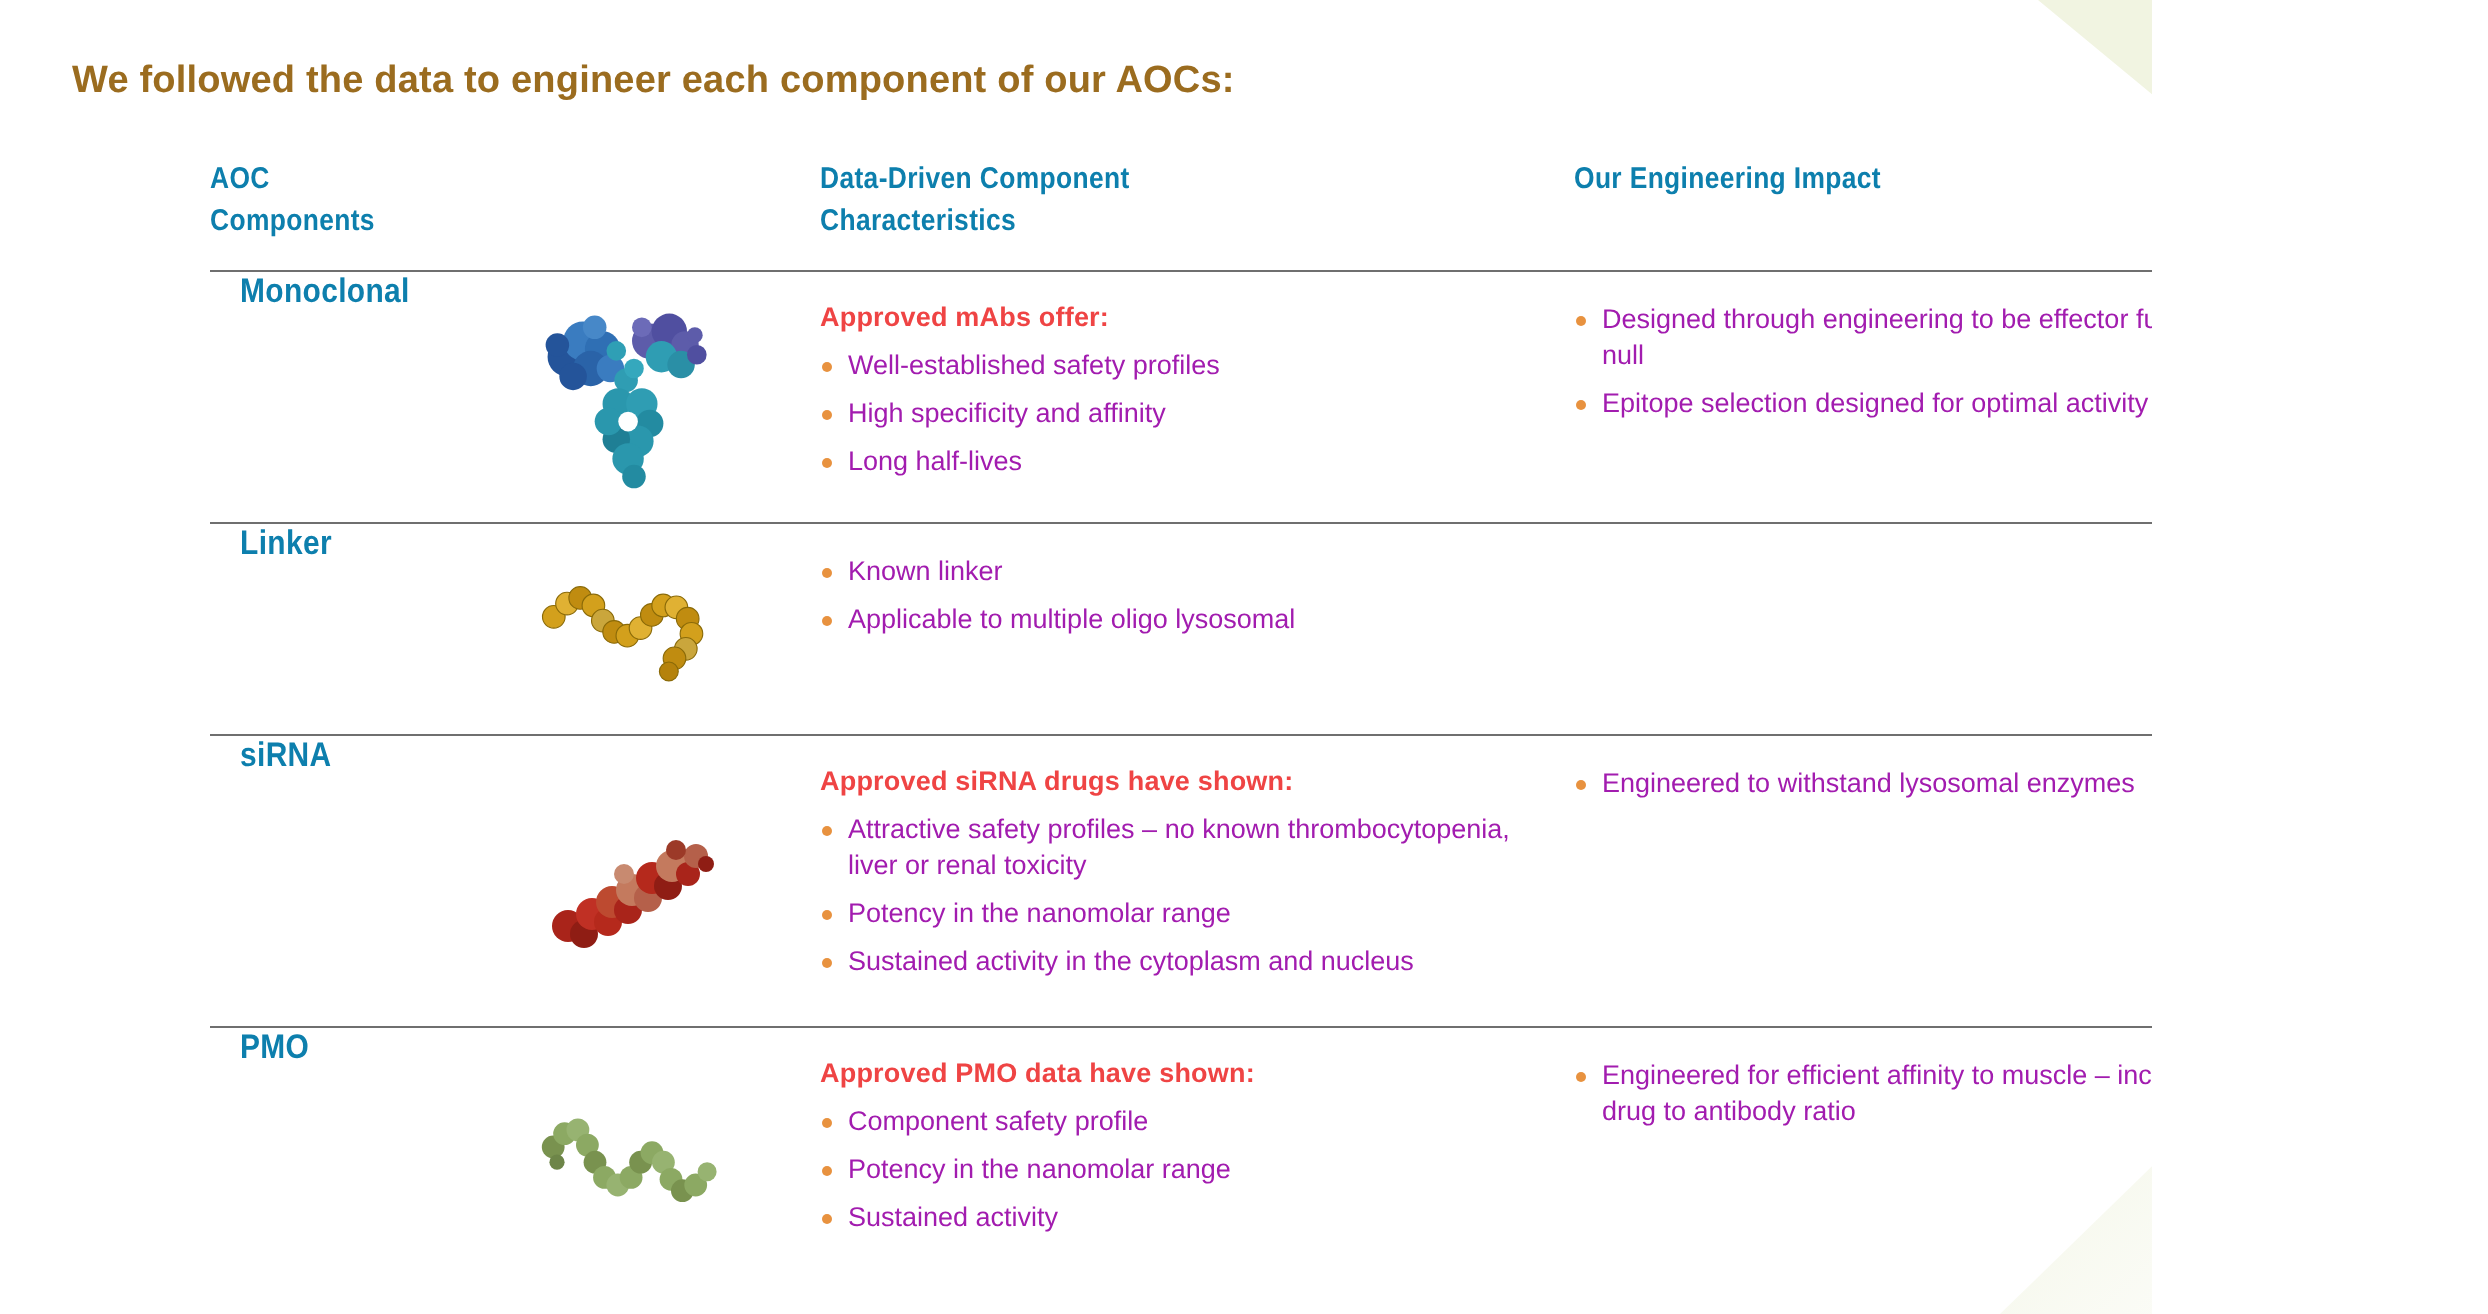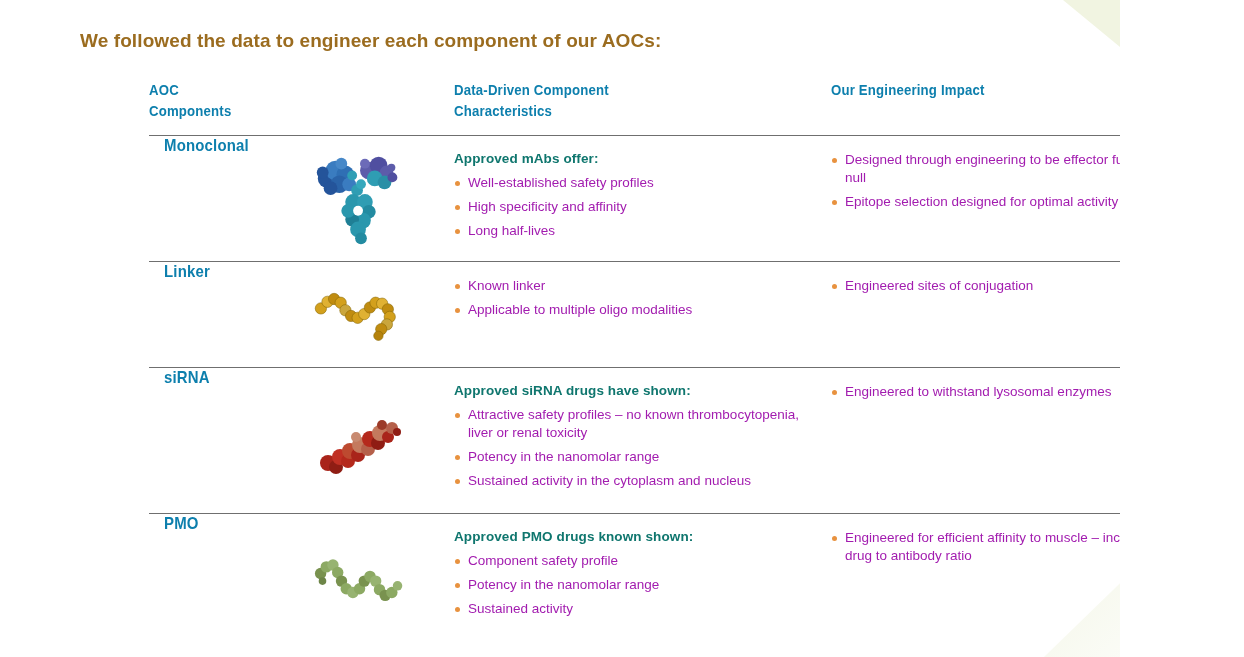--- a/index.html
+++ b/index.html
@@ -5,21 +5,20 @@
   * { margin: 0; padding: 0; box-sizing: border-box; }
   html, body { background: #ffffff; }
   .page {
     position: relative;
     width: 1076px;
     height: 657px;
     background: #ffffff;
     overflow: hidden;
     font-family: "Liberation Sans", sans-serif;
     color: #67696b;
-    margin-left: 44px;
   }
   .corner-top {
     position: absolute;
     left: 1019px; top: 0;
     width: 225px; height: 186px;
     background: #f1f4e1;
     clip-path: polygon(0 0, 100% 0, 100% 100%);
   }
   .corner-bottom {
     position: absolute;
@@ -80,21 +79,21 @@
     display: flex;
     align-items: center;
     justify-content: center;
     padding-right: 28px;
   }
   .cell-content { padding: 15px 0 10px 0; }
   .cell-content.impact { padding-right: 18px; }
   .cell-heading {
     font-size: 13.5px;
     font-weight: bold;
-    color: #0f766e;
+    color: #ef4444;
     margin-bottom: 8px;
     letter-spacing: 0.1px;
   }
   ul.bullets { list-style: none; max-width: 345px; }
   ul.bullets li {
     position: relative;
     padding-left: 14px;
     margin-bottom: 6px;
     font-size: 13.5px;
     line-height: 18px;
@@ -209,26 +208,25 @@
             <circle cx="81" cy="37" r="6" fill="#d3a01c"></circle>
               <circle cx="78" cy="45" r="6" fill="#caa63c"></circle>
             <circle cx="72" cy="50" r="6" fill="#c08c10"></circle>
               <circle cx="69" cy="57" r="5" fill="#b5820c"></circle>
           </g>
         </svg>
       </div>
       <div class="cell-content">
         <ul class="bullets">
           <li><span class="dot"></span><span>Known linker</span></li>
-          <li><span class="dot"></span><span>Applicable to multiple oligo modalities</span></li>
+          <li><span class="dot"></span><span>Applicable to multiple oligo lysosomal</span></li>
         </ul>
       </div>
       <div class="cell-content impact">
         <ul class="bullets">
-          <li><span class="dot"></span><span>Engineered sites of conjugation</span></li>
         </ul>
       </div>
     </div>
 
     <div class="trow body-row row-sirna">
       <div class="cell-label">
           <span class="row-label condensed">siRNA</span>
         </div>
       <div class="cell-molecule">
         <svg class="mol" width="100" height="82" viewBox="0 0 100 80">
@@ -283,21 +281,21 @@
             <circle cx="60" cy="28" r="6" fill="#8ca963"></circle>
           <circle cx="66" cy="33" r="6" fill="#97b371"></circle>
             <circle cx="70" cy="42" r="6" fill="#8ca963"></circle>
           <circle cx="76" cy="48" r="6" fill="#79924f"></circle>
             <circle cx="83" cy="45" r="6" fill="#8ca963"></circle>
           <circle cx="89" cy="38" r="5" fill="#97b371"></circle>
             <circle cx="10" cy="33" r="4" fill="#6d8548"></circle>
         </svg>
       </div>
       <div class="cell-content">
-        <div class="cell-heading">Approved PMO drugs known shown:</div>
+        <div class="cell-heading">Approved PMO data have shown:</div>
         <ul class="bullets">
           <li><span class="dot"></span><span>Component safety profile</span></li>
           <li><span class="dot"></span><span>Potency in the nanomolar range</span></li>
           <li><span class="dot"></span><span>Sustained activity</span></li>
         </ul>
       </div>
       <div class="cell-content impact">
         <ul class="bullets">
           <li><span class="dot"></span><span>Engineered for efficient affinity to muscle – increased drug to antibody ratio</span></li>
         </ul>

